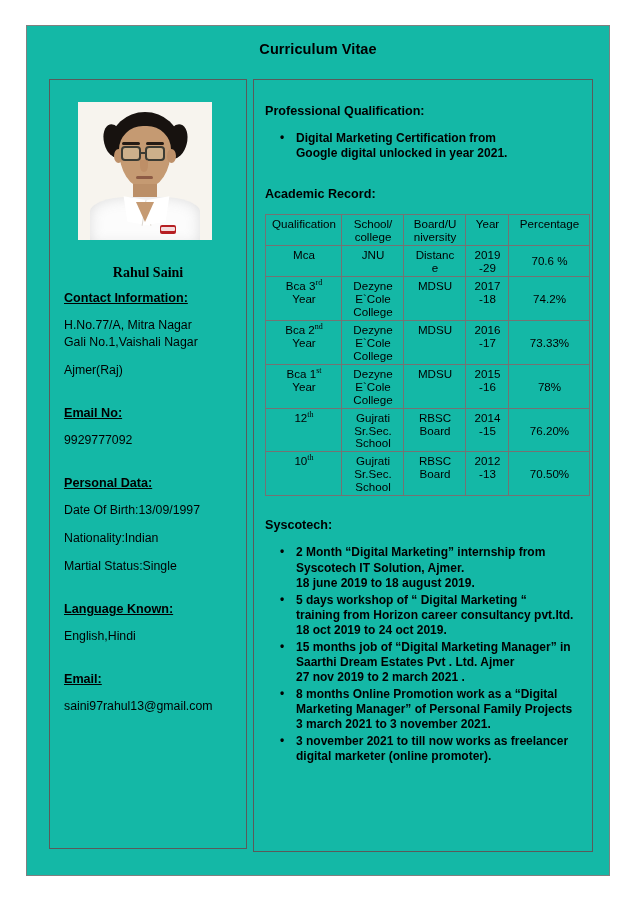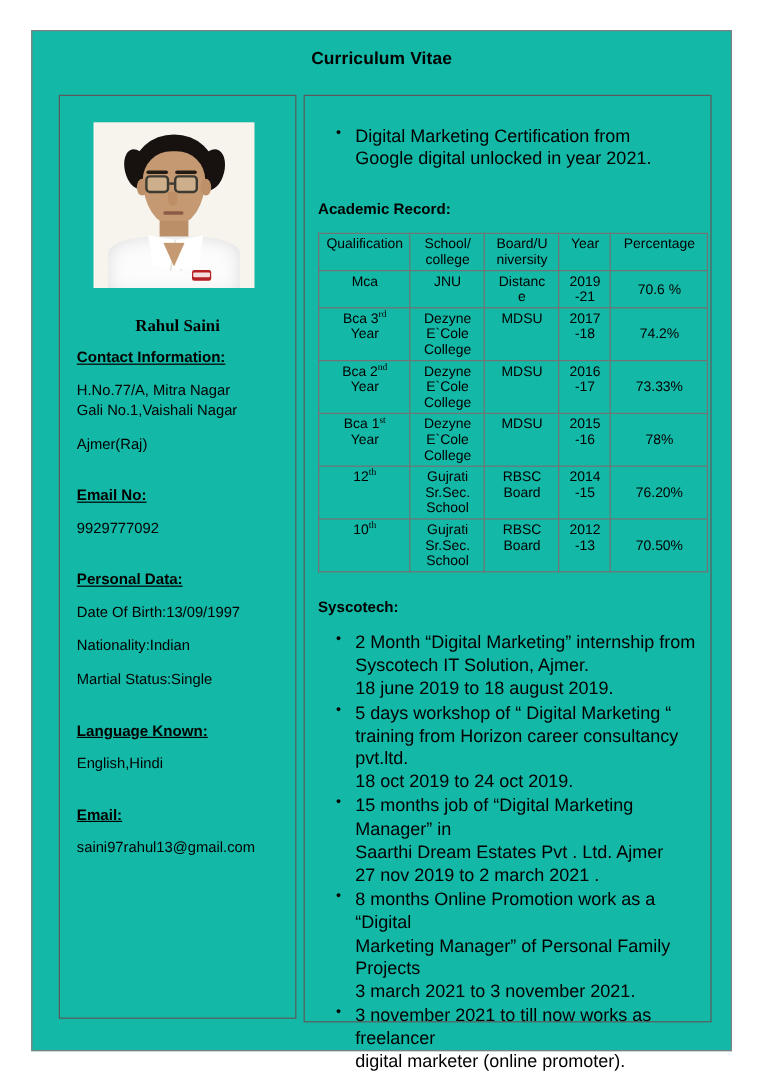--- a/index.html
+++ b/index.html
@@ -291,23 +291,24 @@
     margin: 0 0 13px 0;
   }
 
   ul.bullets {
     margin: 0;
     padding: 0 0 0 31px;
     list-style: none;
   }
   ul.bullets > li {
     position: relative;
-    font-size: 15px;
+    font-size: 12px;
     line-height: 1.28;
     margin-bottom: 1px;
+    font-weight: bold;
   }
   ul.bullets > li::before {
     content: "\2022";
     position: absolute;
     left: -16px;
     top: -1px;
     font-size: 12px;
   }
 
   .sec-gap { height: 24px; }
@@ -408,20 +409,21 @@
 
       <div class="lp-head">Email:</div>
       <div class="lp-line">saini97rahul13@gmail.com</div>
 
     </div>
   </div>
 
   <div class="right-panel">
     <div class="rp-inner">
 
+      <div class="sec-head">Professional Qualification:</div>
 
       <ul class="bullets">
         <li>
           <span class="cell-l1">Digital Marketing Certification from</span>
           <span class="cell-l1">Google digital unlocked in year 2021.</span>
         </li>
       </ul>
 
       <div class="sec-gap"></div>
 
@@ -452,21 +454,21 @@
             </td>
             <td>
               <span class="cell-l1">JNU</span>
             </td>
             <td>
               <span class="cell-l1">Distanc</span>
               <span class="cell-l1">e</span>
             </td>
             <td>
               <span class="cell-l1">2019</span>
-              <span class="cell-l1">-21</span>
+              <span class="cell-l1">-29</span>
             </td>
             <td class="pct">70.6 %</td>
           </tr>
 
           <tr>
             <td>
               <span class="cell-l1"><span>Bca 3</span><sup>rd</sup></span>
               <span class="cell-l1">Year</span>
             </td>
             <td>

